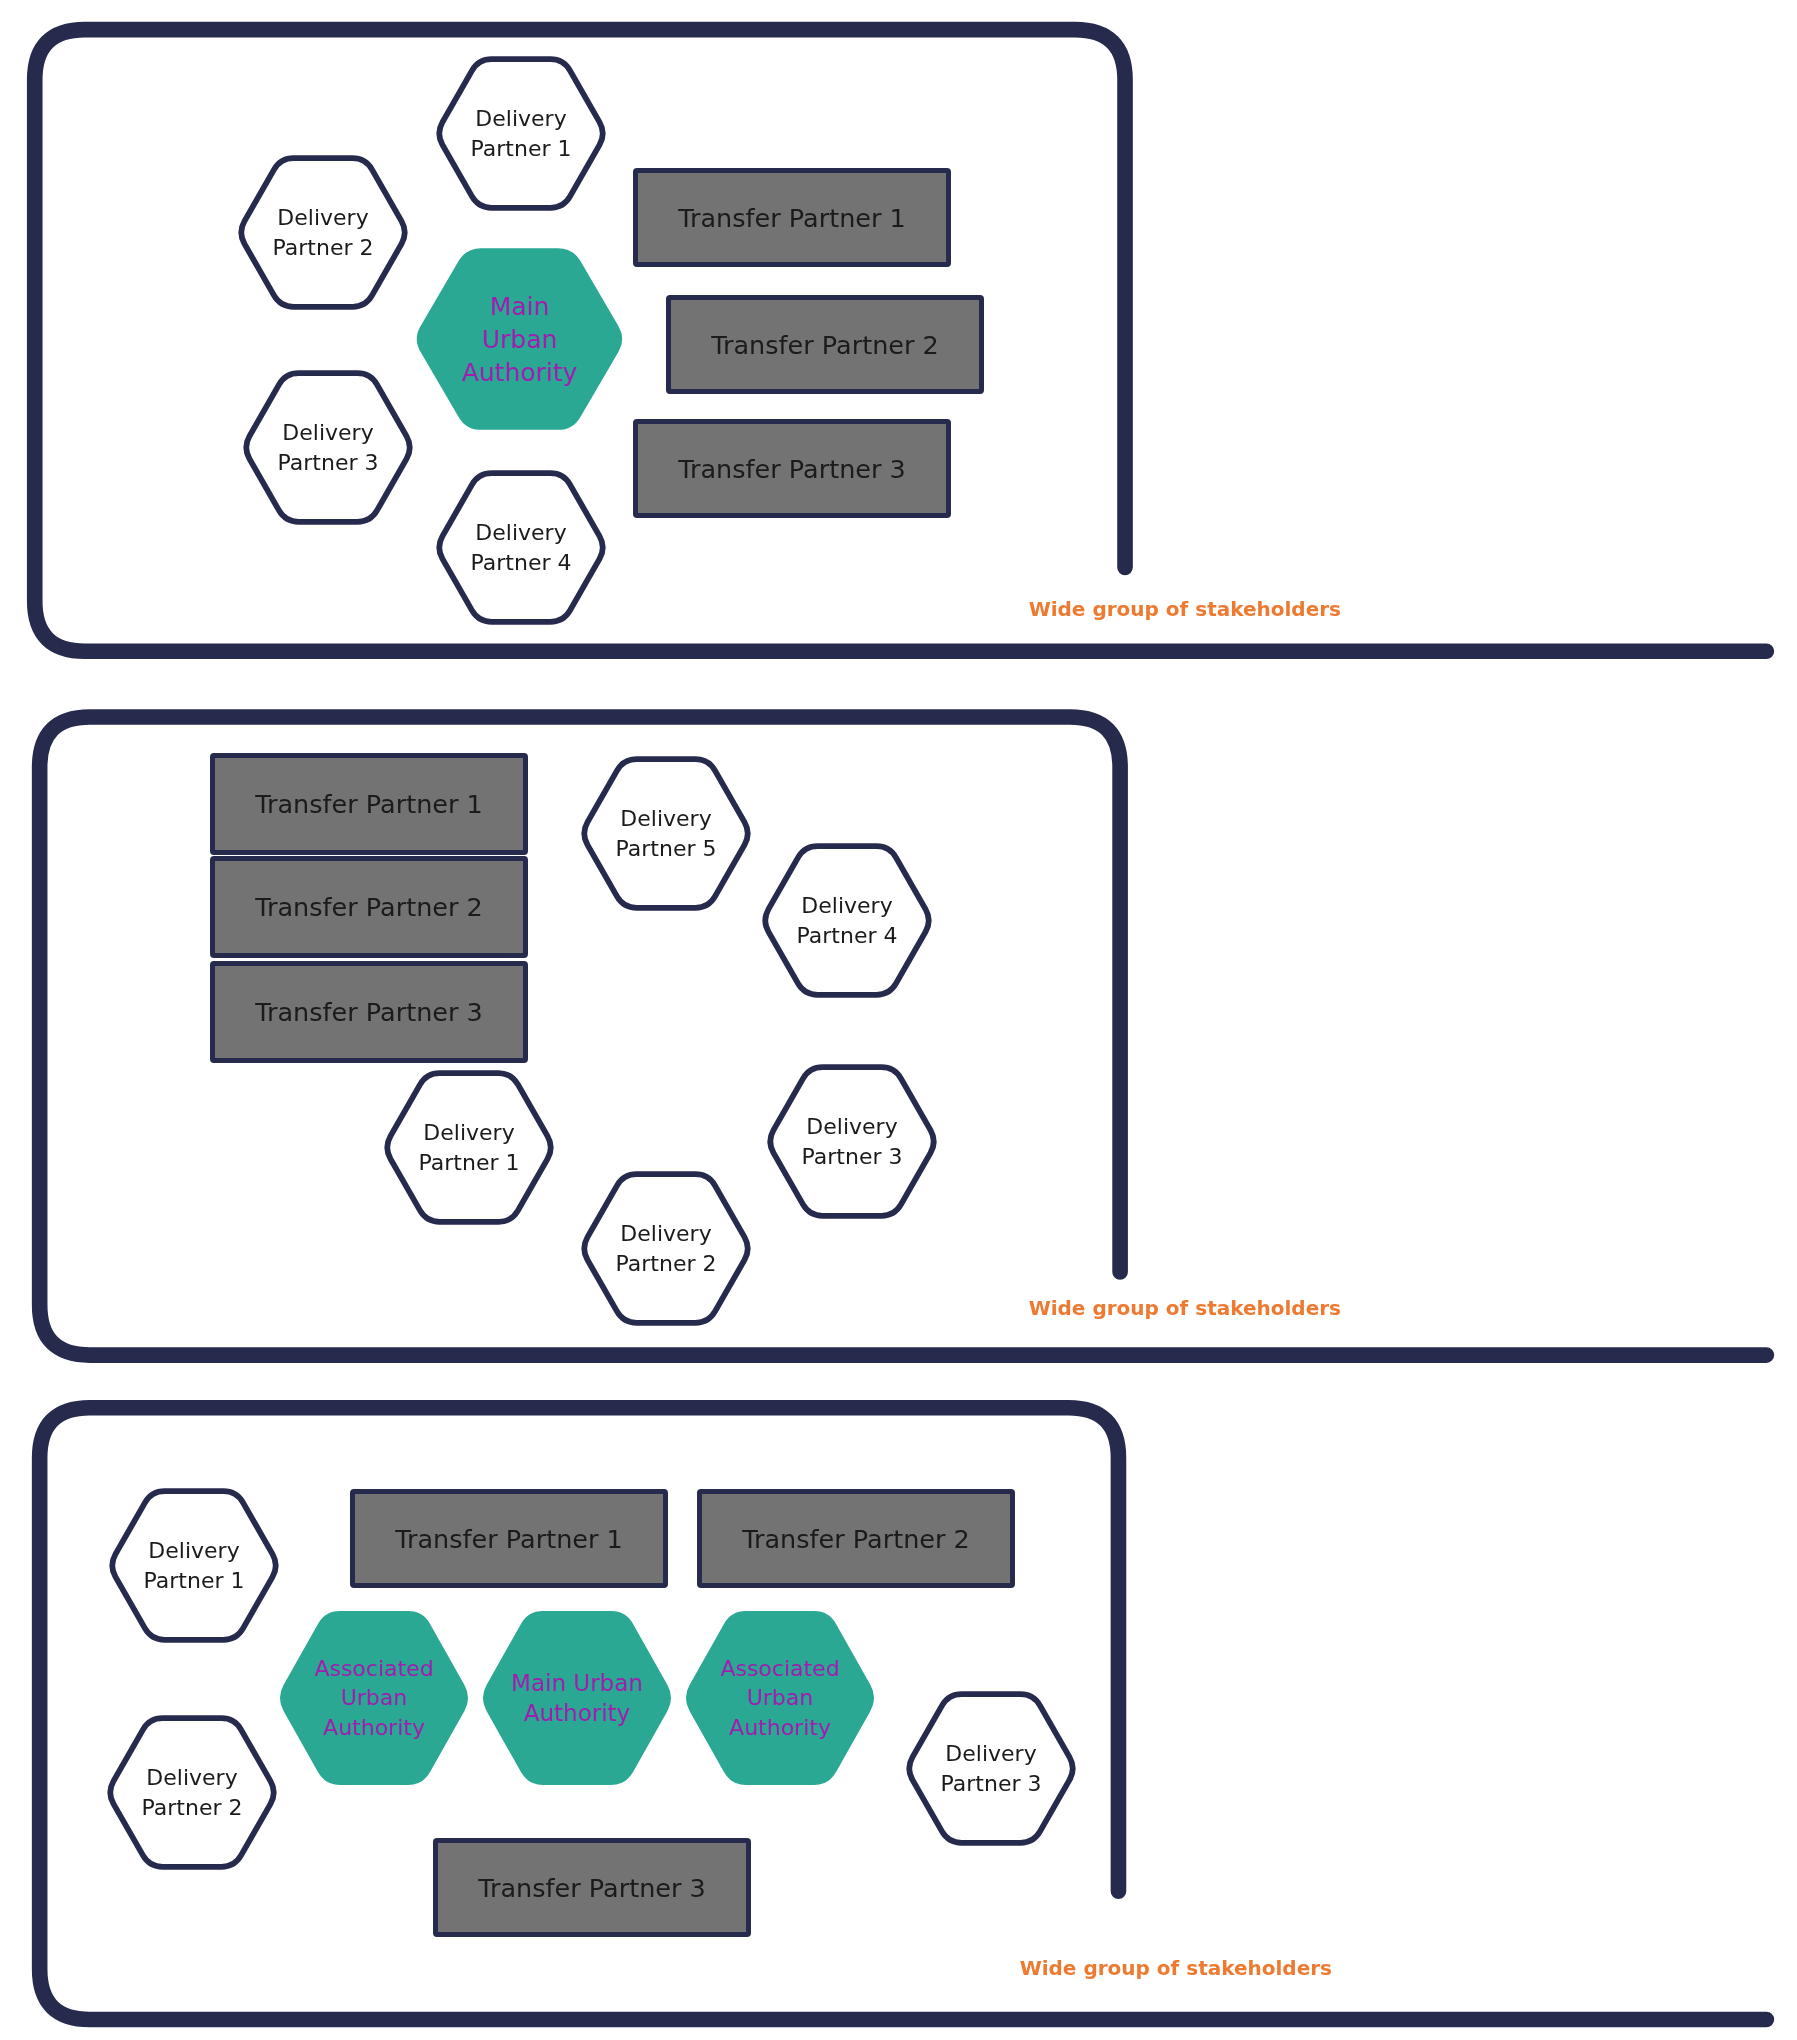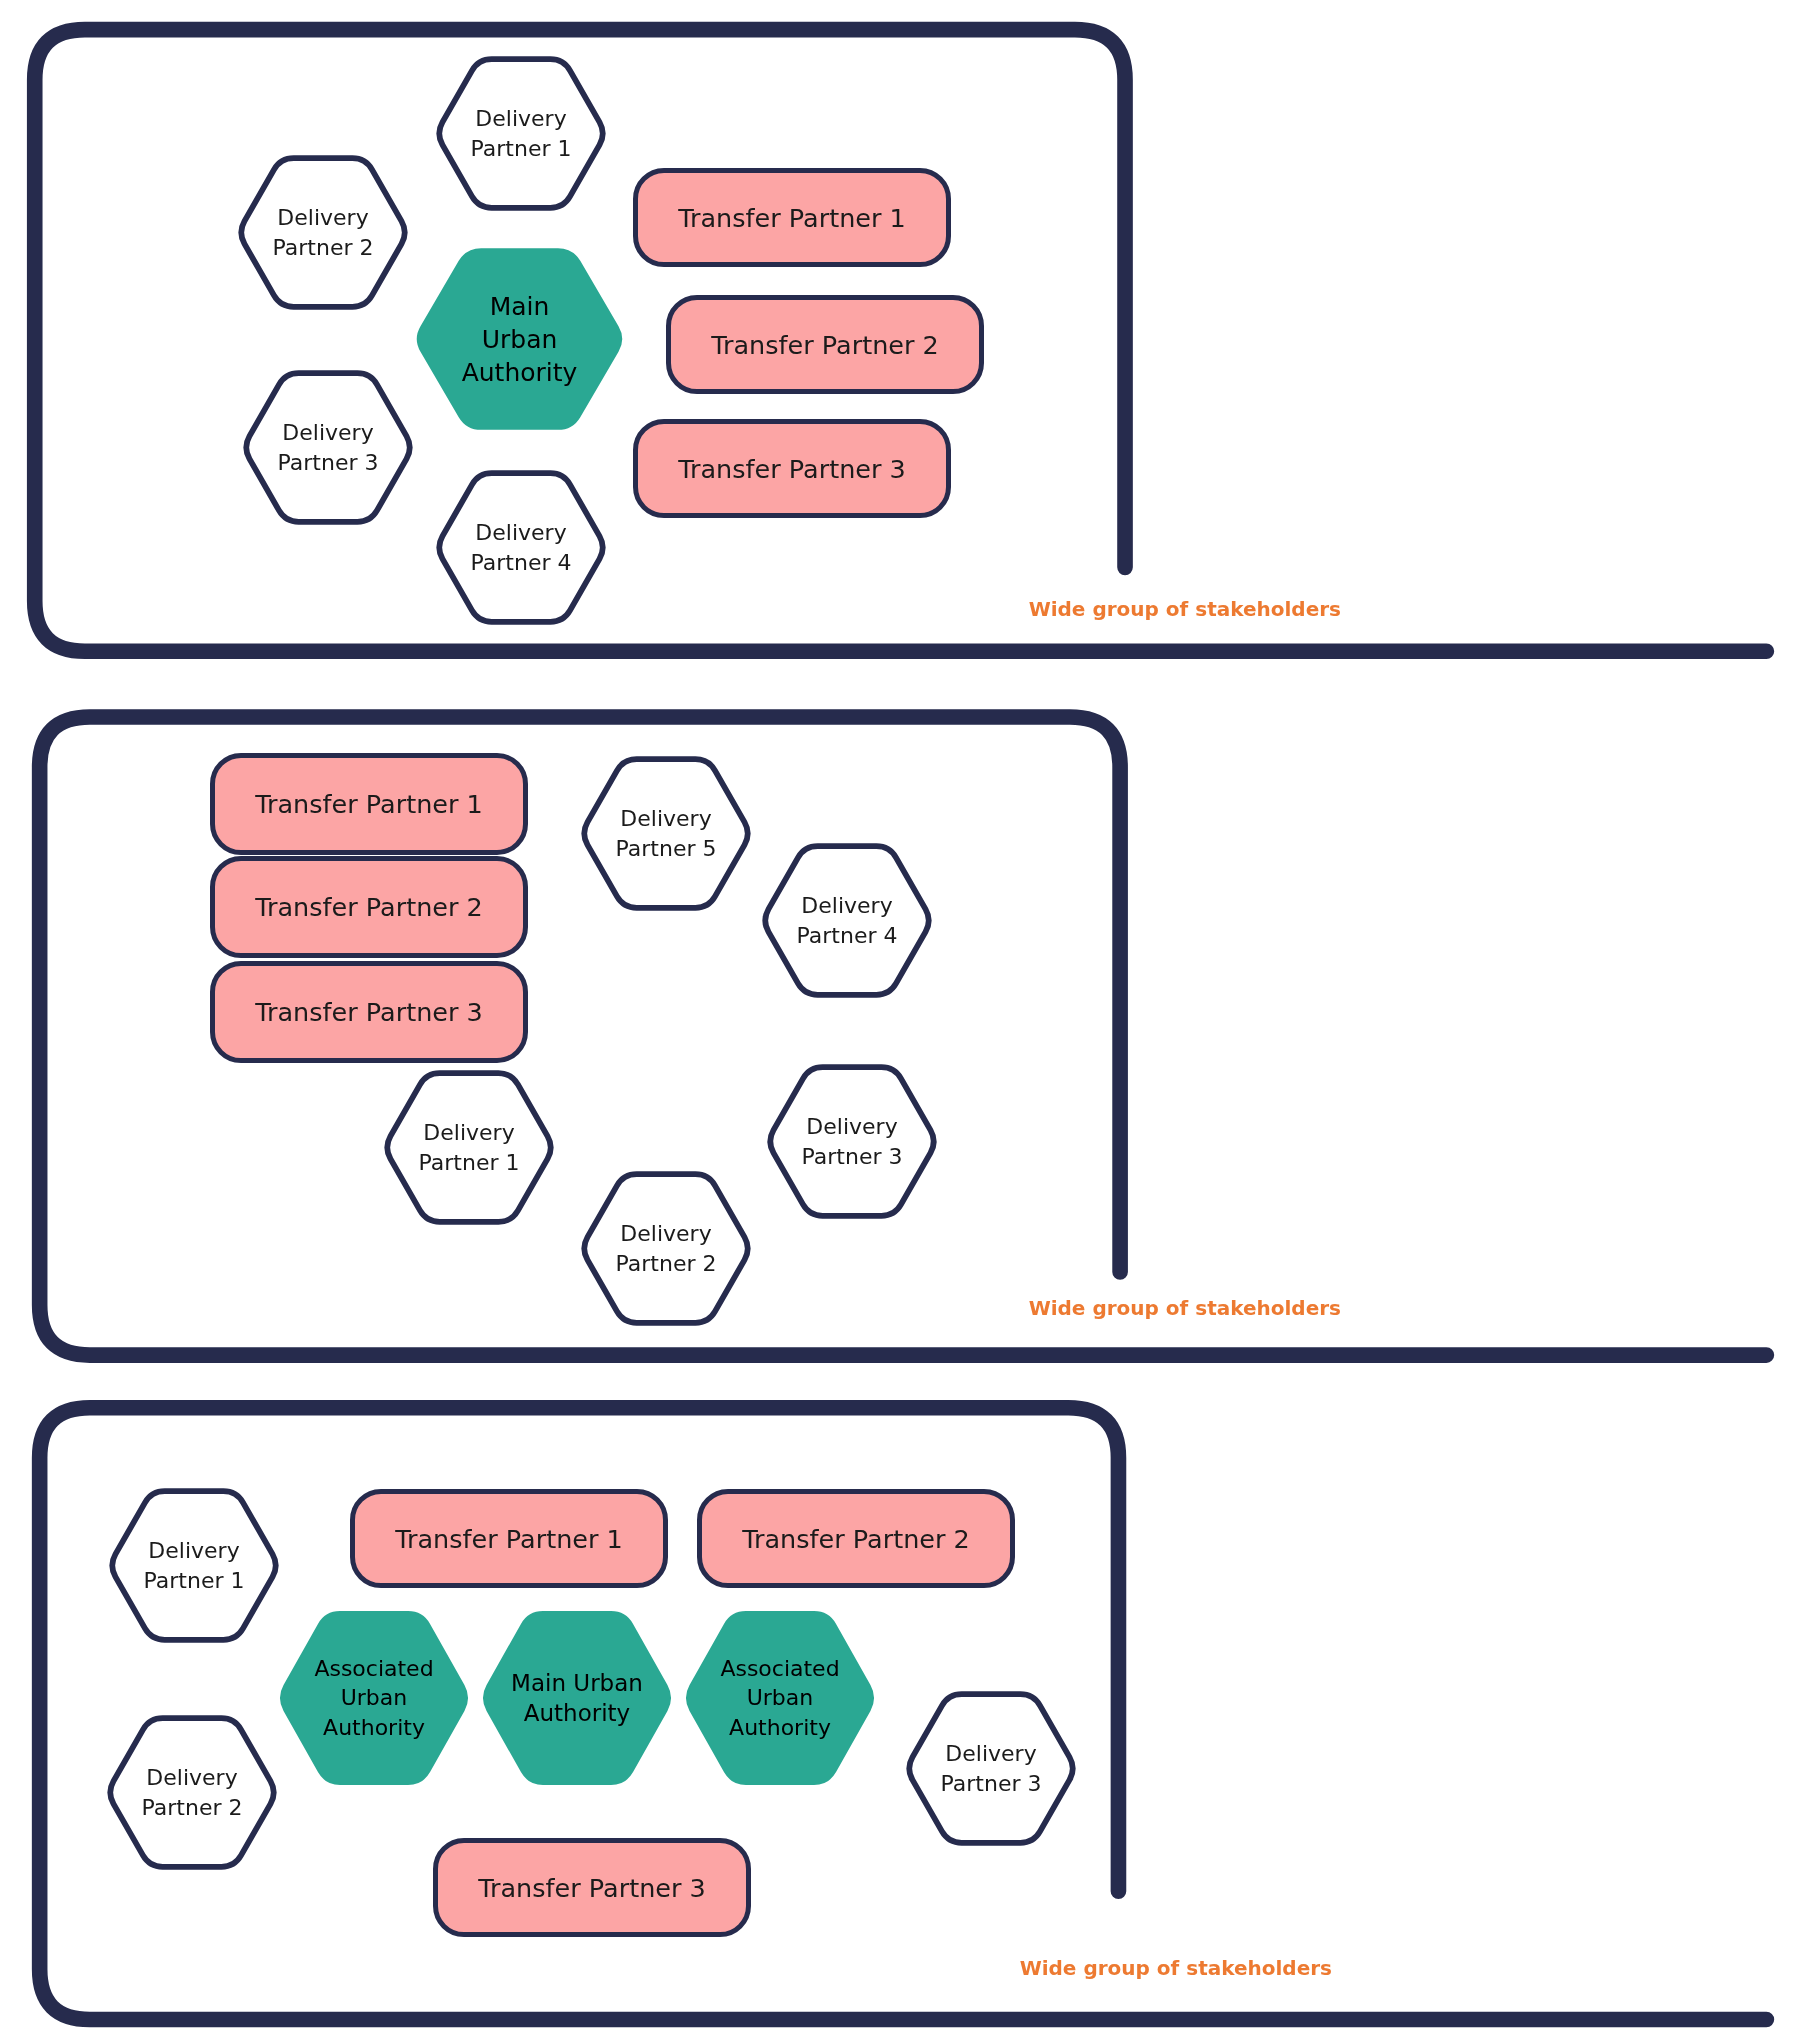--- a/index.html
+++ b/index.html
@@ -5,22 +5,22 @@
   html,body{margin:0;padding:0;background:#ffffff;}
   .canvas{
     position:relative;width:1797px;height:2040px;background:#ffffff;
     font-family:"DejaVu Sans","Liberation Sans",sans-serif;overflow:hidden;
   }
   svg.borders{position:absolute;left:0;top:0;pointer-events:none;}
   .panel-border{fill:none;stroke:var(--navy);stroke-width:19;stroke-linecap:round;}
   .node{position:absolute;display:flex;align-items:center;justify-content:center;text-align:center;}
   .hex-svg{position:absolute;left:0;top:0;width:100%;height:100%;overflow:visible;}
   .hex-label{position:relative;color:var(--ink);font-size:22px;line-height:1.32;}
-  .hex-label.on-teal{color:#000000;}
-  .tp-box{background:#fca5a5;border:5.8px solid var(--navy);border-radius:31px;color:var(--ink);font-size:25.5px;}
+  .hex-label.on-teal{color:#a21caf;}
+  .tp-box{background:#737373;border:5.8px solid var(--navy);border-radius:4px;color:var(--ink);font-size:25.5px;}
   .tp-label{position:relative;white-space:nowrap;}
   .stakeholder-label{position:absolute;color:var(--orange);font-weight:bold;font-size:20px;white-space:nowrap;}
 </style>
 </head>
 <body>
 
 <div class="canvas">
 
   <svg class="borders" width="1797" height="2040" viewBox="0 0 2185 2481">
     <path class="panel-border" d="M 2148 792 H 103 Q 42 792 42 731 V 97 Q 42 36 103 36 H 1307 Q 1368 36 1368 97 V 690"></path>

